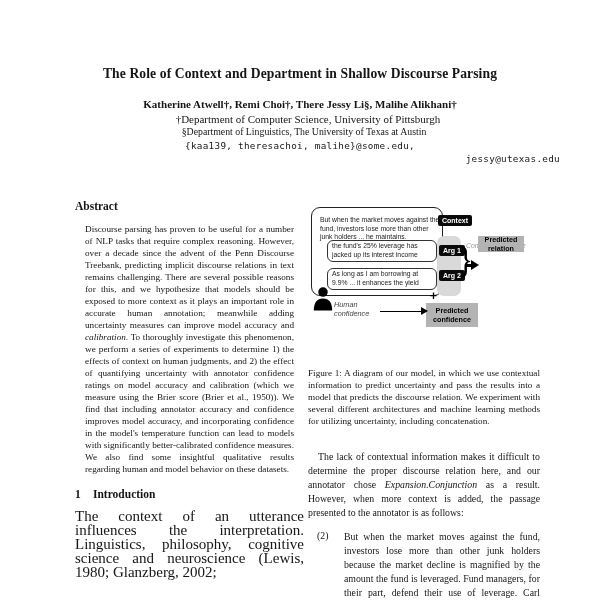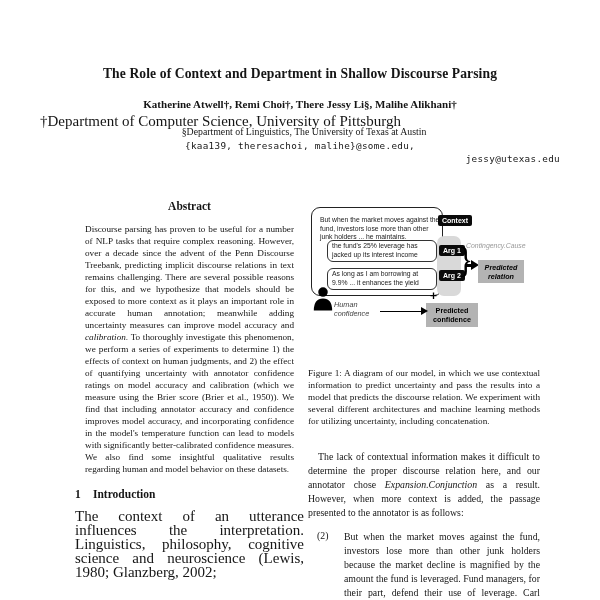--- a/index.html
+++ b/index.html
@@ -15,31 +15,31 @@
 
   
   .title {
     position:absolute; top:66px; left:40px; width:520px;
     text-align:center; font-size:13.6px; font-weight:bold; letter-spacing:0.1px;
   }
   .authors {
     position:absolute; top:98px; left:40px; width:520px;
     text-align:center; font-size:11px; font-weight:bold;
   }
-  .affil1 { position:absolute; top:113px; left:40px; width:520px; text-align:left; font-size:15px; }
+  .affil1 { position:absolute; top:113px; left:48px; width:520px; text-align:center; font-size:11px; }
   .affil2 { position:absolute; top:125.5px; left:44px; width:520px; text-align:center; font-size:9.8px; }
   .email { font-family:"DejaVu Sans Mono", monospace; font-size:9.3px; letter-spacing:0.3px; }
   .email1 { position:absolute; top:140px; left:40px; width:520px; text-align:center; }
   .email2 { position:absolute; top:153px; left:40px; width:520px; text-align:right; }
 
   
   .col-left  { position:absolute; left:75px;  top:200px; width:229px; }
   .col-right { position:absolute; left:308px; top:195px; width:232px; }
 
-  .abstract-head { text-align:center; font-size:11.5px; font-weight:bold; margin-bottom:11px; }
+  .abstract-head { text-align:left; font-size:11.5px; font-weight:bold; margin-bottom:11px; }
   .abstract-body {
     font-size:9.2px; line-height:12px; text-align:justify; padding:0 10px;
   }
   .section-head { margin-top:13px; font-size:11.5px; font-weight:bold; display:flex; }
   .section-head .num { width:18px; }
   .intro-body { margin-top:9px; font-size:15px; line-height:14px; text-align:justify; }
 
   
   .figure {
     position:relative; height:150px; margin-top:9px;
@@ -85,21 +85,21 @@
   .arrow-stub { position:absolute; left:158px; top:60px; width:6px; height:2.6px; background:#000; }
   .arrow-head {
     position:absolute; left:163px; top:56px; width:0; height:0;
     border-left:8px solid #000; border-top:5.5px solid transparent; border-bottom:5.5px solid transparent;
   }
   .result-box {
     position:absolute; background:#b3b3b3; color:#000;
     font-size:7.2px; font-weight:bold; line-height:9px; text-align:center;
     display:flex; align-items:center; justify-content:center; padding:2px;
   }
-  .box-relation { left:170px; top:56px; width:46px; height:23px;font-style:italic; }
+  .box-relation { left:170px; top:32px; width:46px; height:16px; }
   .box-confidence { left:118px; top:99px; width:52px; height:24px; }
   .plus-sign { position:absolute; left:122px; top:85px; font-size:12px; font-weight:bold; }
   .person-icon { position:absolute; left:4px; top:82px; width:22px; height:25px; }
   .human-conf {
     position:absolute; left:26px; top:96px; width:50px; text-align:left;
     font-size:7.3px; font-style:italic; color:#444; line-height:9px;
   }
   .h-arrow-line { position:absolute; left:72px; top:106.5px; width:42px; height:1.4px; background:#000; }
   .h-arrow-head {
     position:absolute; left:113px; top:103px; width:0; height:0;

